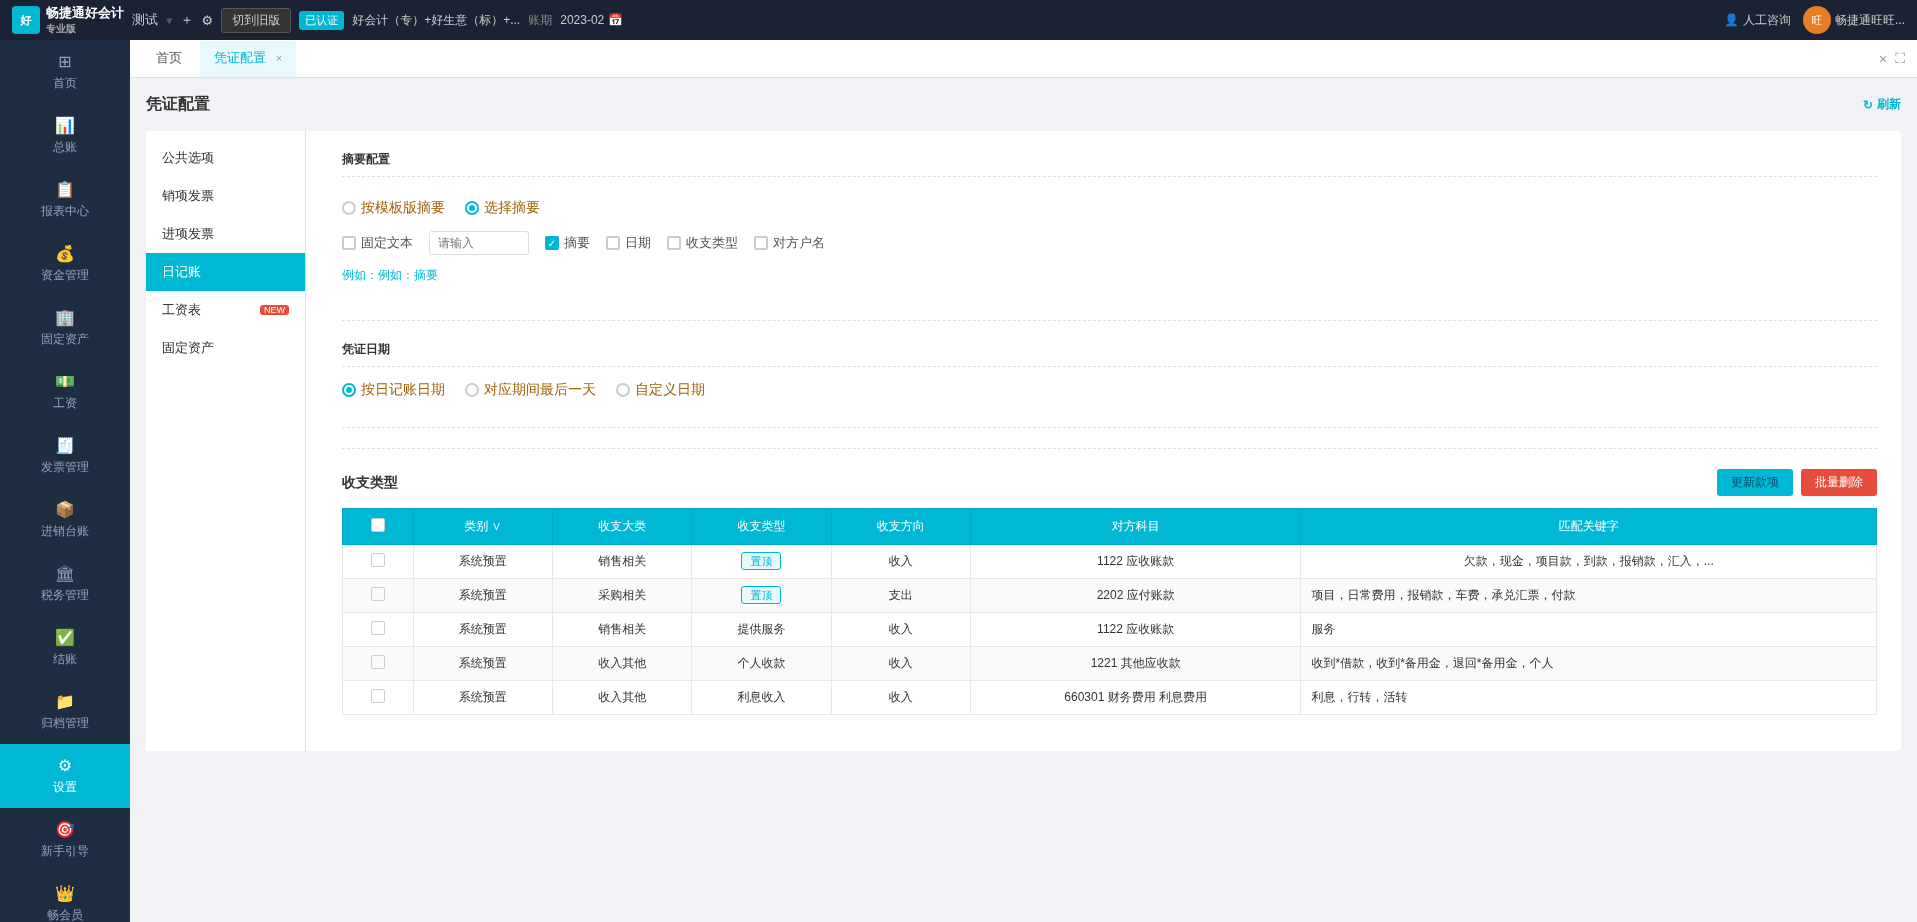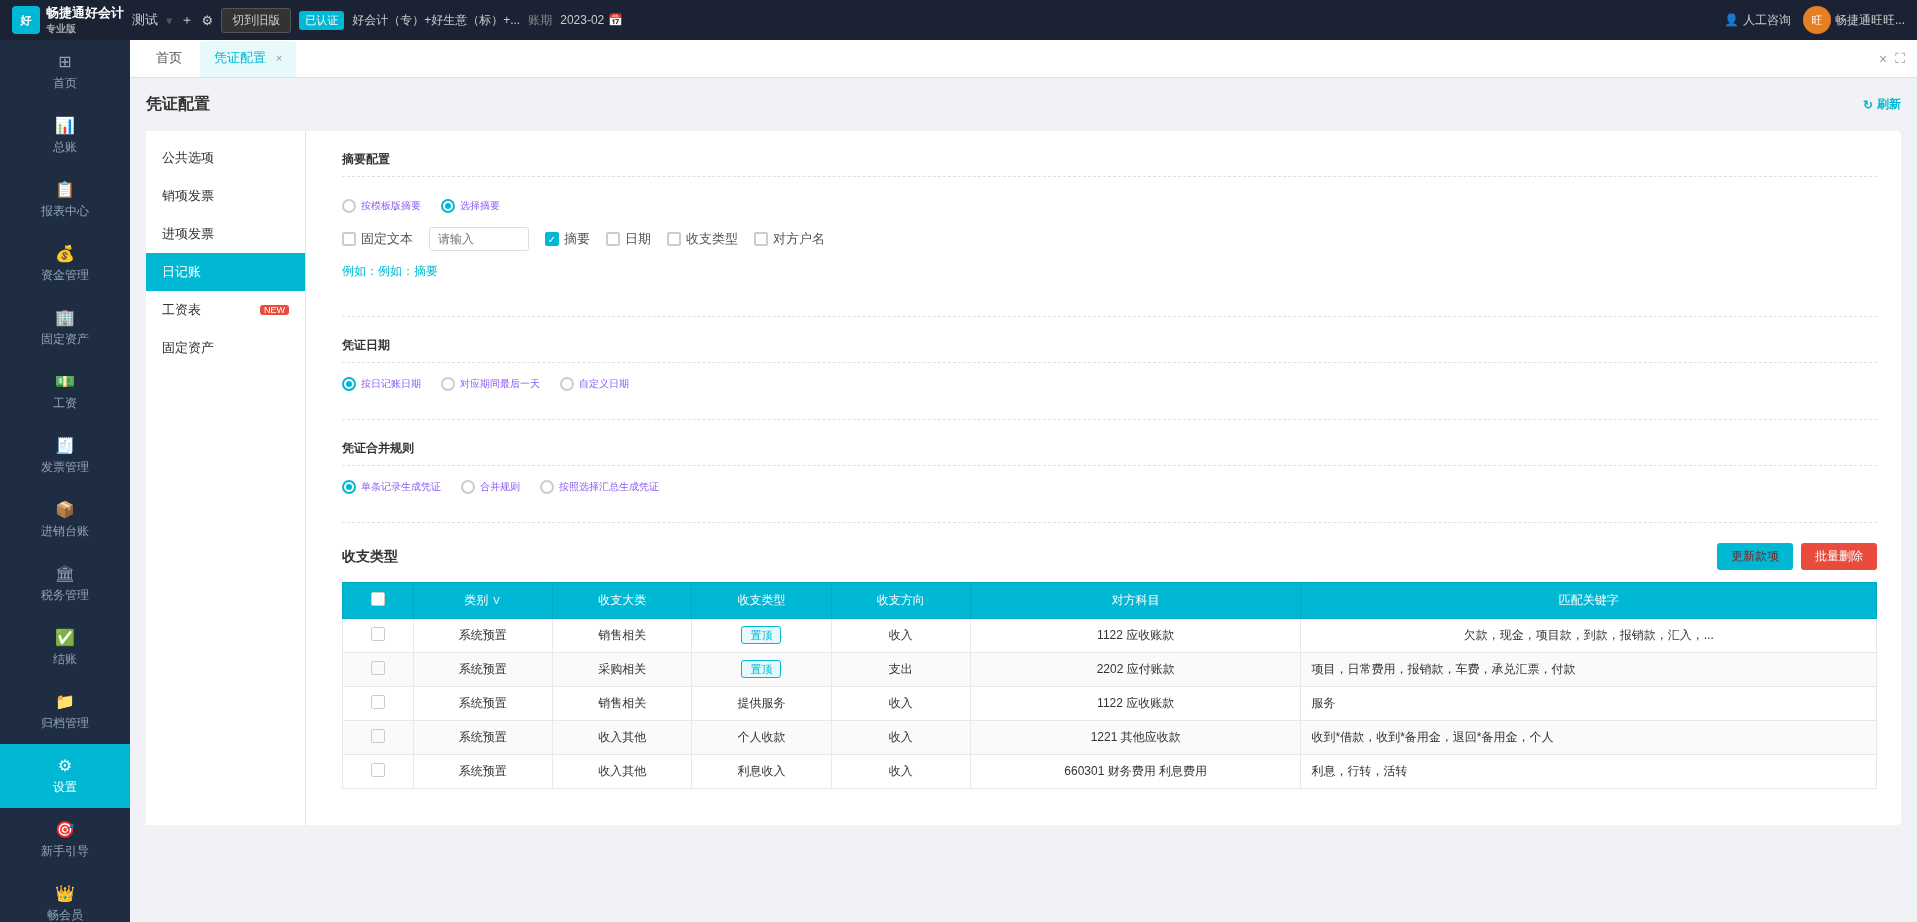--- a/index.html
+++ b/index.html
@@ -60,21 +60,21 @@
     
     .right-config { flex: 1; padding: 20px 24px; }
 
     
     .section { margin-bottom: 28px; }
     .section-title { font-size: 12px; font-weight: bold; color: #333; margin-bottom: 14px; padding-bottom: 8px; border-bottom: 1px dashed #e0e0e0; }
     .section-content { padding: 8px 0; }
 
     
     .radio-group { display: flex; gap: 20px; align-items: center; margin-bottom: 14px; }
-    .radio-item { display: flex; align-items: center; gap: 5px; cursor: pointer; font-size: 10px; color: #8b5cf6; }
+    .radio-item { display: flex; align-items: center; gap: 5px; cursor: pointer; font-size: 14px; color: #a16207; }
     .radio-circle { width: 14px; height: 14px; border-radius: 50%; border: 2px solid #ccc; display: flex; align-items: center; justify-content: center; flex-shrink: 0; }
     .radio-circle.checked { border-color: #00b8d4; }
     .radio-circle.checked::after { content: ''; width: 6px; height: 6px; background: #00b8d4; border-radius: 50%; }
 
     
     .checkbox-group { display: flex; gap: 16px; align-items: center; flex-wrap: wrap; margin-bottom: 12px; }
     .checkbox-item { display: flex; align-items: center; gap: 5px; cursor: pointer; font-size: 13px; color: #555; }
     .checkbox-box { width: 14px; height: 14px; border: 2px solid #ccc; border-radius: 2px; display: flex; align-items: center; justify-content: center; flex-shrink: 0; background: #fff; }
     .checkbox-box.checked { border-color: #00b8d4; background: #00b8d4; color: #fff; font-size: 10px; }
     .text-input { border: 1px solid #ddd; border-radius: 3px; padding: 4px 8px; font-size: 12px; width: 100px; color: #999; }
@@ -85,21 +85,21 @@
 
     
     .merge-row { display: flex; gap: 20px; align-items: center; }
 
     
     .income-section { margin-bottom: 16px; }
     .income-header { display: flex; align-items: center; justify-content: space-between; margin-bottom: 12px; }
     .income-title { font-size: 14px; font-weight: bold; color: #333; }
     .income-btns { display: flex; gap: 8px; }
     .income-btn { padding: 5px 14px; border-radius: 3px; border: none; cursor: pointer; font-size: 12px; }
-    .btn-update { background: #00b8d4; color: #7f1d1d; }
+    .btn-update { background: #00b8d4; color: #0c4a6e; }
     .btn-delete { background: #e74c3c; color: #fff; }
 
     
     .data-table { width: 100%; border-collapse: collapse; }
     .data-table th { background: #00b8d4; color: #fff; padding: 9px 10px; text-align: center; font-size: 12px; font-weight: normal; border: 1px solid #00a8c4; }
     .data-table td { padding: 8px 10px; text-align: center; font-size: 12px; border-bottom: 1px solid #e8e8e8; border-left: 1px solid #e8e8e8; border-right: 1px solid #e8e8e8; background: #fff; }
     .data-table tr:nth-child(even) td { background: #fafafa; }
     .table-tag { background: #e8f9fc; color: #00b8d4; border: 1px solid #00b8d4; border-radius: 3px; padding: 2px 8px; font-size: 11px; }
     .table-checkbox { width: 14px; height: 14px; border: 1px solid #ccc; border-radius: 2px; display: inline-block; cursor: pointer; }
     .table-header-checkbox { width: 14px; height: 14px; background: #fff; border: 1px solid #ccc; border-radius: 2px; display: inline-block; }
@@ -316,37 +316,20 @@
               </div>
               <div class="radio-item">
                 <div class="radio-circle"></div>
                 <span>自定义日期</span>
               </div>
             </div>
           </div>
 
           <hr class="dashed-sep">
 
-          <div class="section">
-            <div class="section-title">凭证合并规则</div>
-            <div class="merge-row">
-              <div class="radio-item">
-                <div class="radio-circle checked"></div>
-                <span>单条记录生成凭证</span>
-              </div>
-              <div class="radio-item">
-                <div class="radio-circle"></div>
-                <span>合并规则</span>
-              </div>
-              <div class="radio-item">
-                <div class="radio-circle"></div>
-                <span>按照选择汇总生成凭证</span>
-              </div>
-            </div>
-          </div>
 
           <hr class="dashed-sep">
 
           <div class="income-section">
             <div class="income-header">
               <div class="income-title">收支类型</div>
               <div class="income-btns">
                 <button class="income-btn btn-update">更新款项</button>
                 <button class="income-btn btn-delete">批量删除</button>
               </div>

